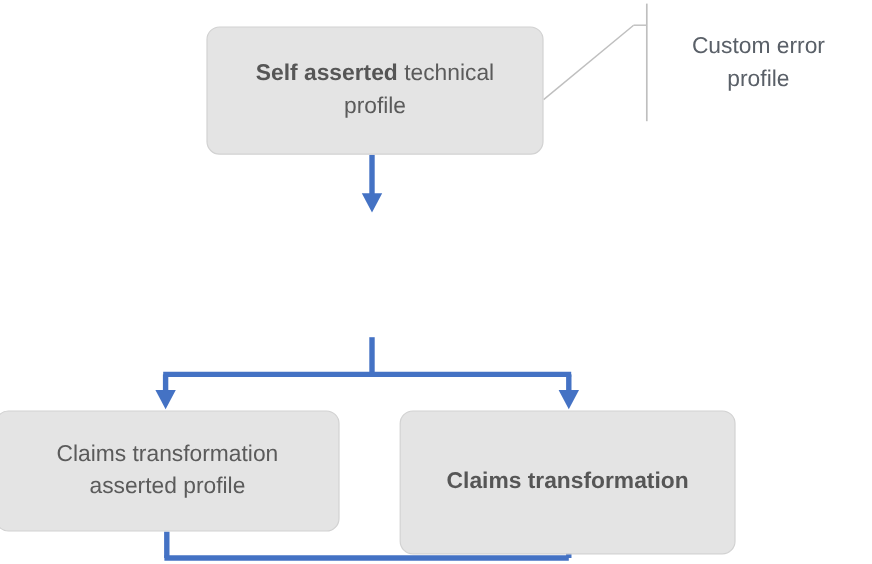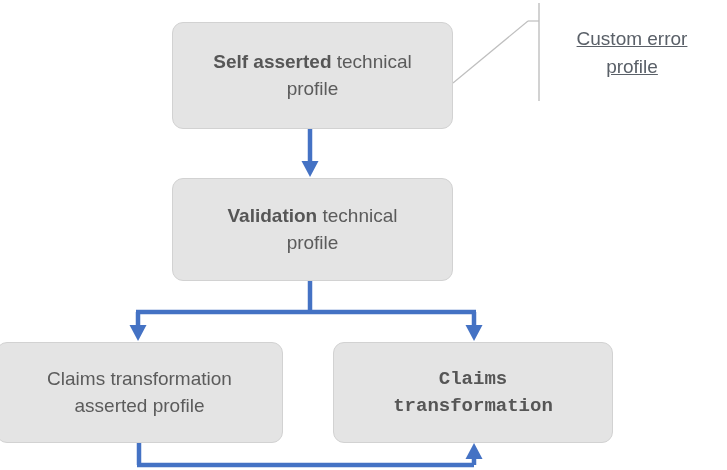--- a/index.html
+++ b/index.html
@@ -59,34 +59,33 @@
   .node .strong {
     font-weight: bold;
     color: #565656;
   }
 
   #node-self-asserted { left: 172px;  top: 22px;  width: 281px; height: 107px; }
   #node-validation     { left: 172px;  top: 178px; width: 281px; height: 103px; }
   #node-claims-transformation-technical-profile {
                          left: -4px;   top: 342px; width: 287px; height: 101px; }
   #node-claims-transformation {
-                         left: 333px;  top: 342px; width: 280px; height: 101px; font-family: Liberation Mono, monospace; }
+                         left: 333px;  top: 342px; width: 280px; height: 120px; }
 
   
   #callout-label {
     position: absolute;
     z-index: 3;
     left: 552px;
     top: 25px;
     width: 160px;
     text-align: center;
     color: #5A6068;
     font-size: 19px;
     line-height: 1.45;
-    text-decoration: underline;
   }
 </style>
 </head>
 <body>
 
 <div id="diagram-canvas">
 
   <svg id="connector-layer" viewBox="0 0 727 470" width="727" height="470" aria-hidden="true">
 
     <g>
@@ -114,23 +113,20 @@
       <line x1="137" y1="465" x2="474" y2="465" stroke="#4472C4" stroke-width="4.5"></line>
       <line x1="474" y1="465" x2="474" y2="458" stroke="#4472C4" stroke-width="4.5"></line>
       <polygon points="474,443 465.5,459 482.5,459" fill="#4472C4"></polygon>
     </g>
   </svg>
 
   <div class="node" id="node-self-asserted">
     <span class="label-text"><span class="strong">Self asserted</span><span> technical profile</span></span>
   </div>
 
-  <div class="node" id="node-validation">
-    <span class="label-text"><span class="strong">Validation</span><span> technical profile</span></span>
-  </div>
 
   <div class="node" id="node-claims-transformation-technical-profile">
     <span class="label-text">Claims transformation asserted profile</span>
   </div>
 
   <div class="node" id="node-claims-transformation">
     <span class="label-text"><span class="strong">Claims transformation</span></span>
   </div>
 
   <div id="callout-label">

